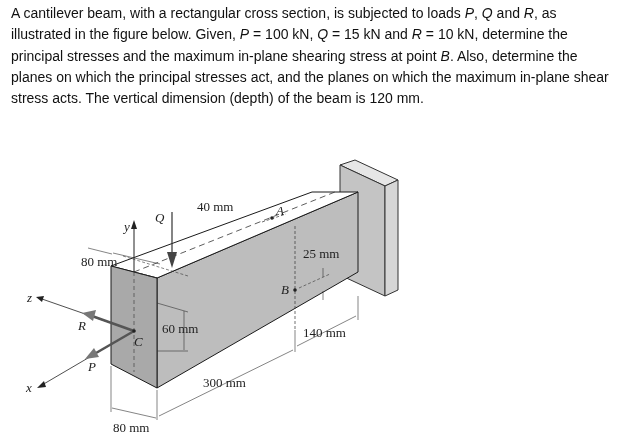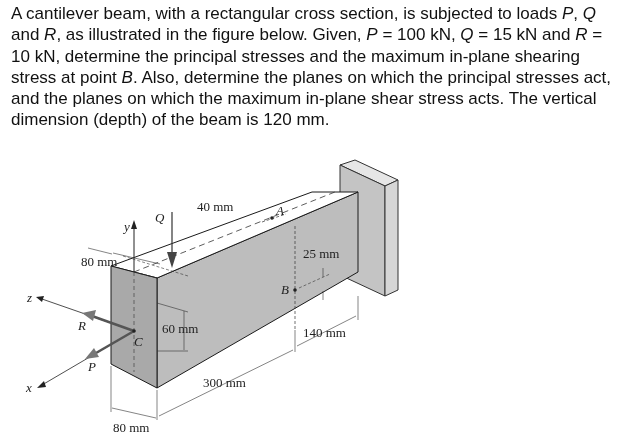--- a/index.html
+++ b/index.html
@@ -1,19 +1,19 @@
 <!DOCTYPE html>
 <html><head>
 <meta charset="utf-8">
 <style>
   html, body { margin: 0; padding: 0; background: #ffffff; }
   body { width: 618px; height: 434px; position: relative; overflow: hidden; }
   .problem-text {
     position: absolute; left: 11px; top: 3px; width: 604px;
-    font-family: "Liberation Sans", sans-serif; font-size: 17px; line-height: 21.3px;
+    font-family: "Liberation Sans", sans-serif; font-size: 14px; line-height: 21.3px;
     color: #111;
   }
   .problem-text i { font-style: italic; }
   .figure { position: absolute; left: 0; top: 110px; width: 618px; height: 324px; }
   .figure svg { width: 618px; height: 324px; display: block; }
   .lbl { font-family: "Liberation Serif", serif; font-size: 13px; fill: #222; }
   .lbl-it { font-family: "Liberation Serif", serif; font-size: 13px; font-style: italic; fill: #222; }
 </style>
 </head>
 <body>

